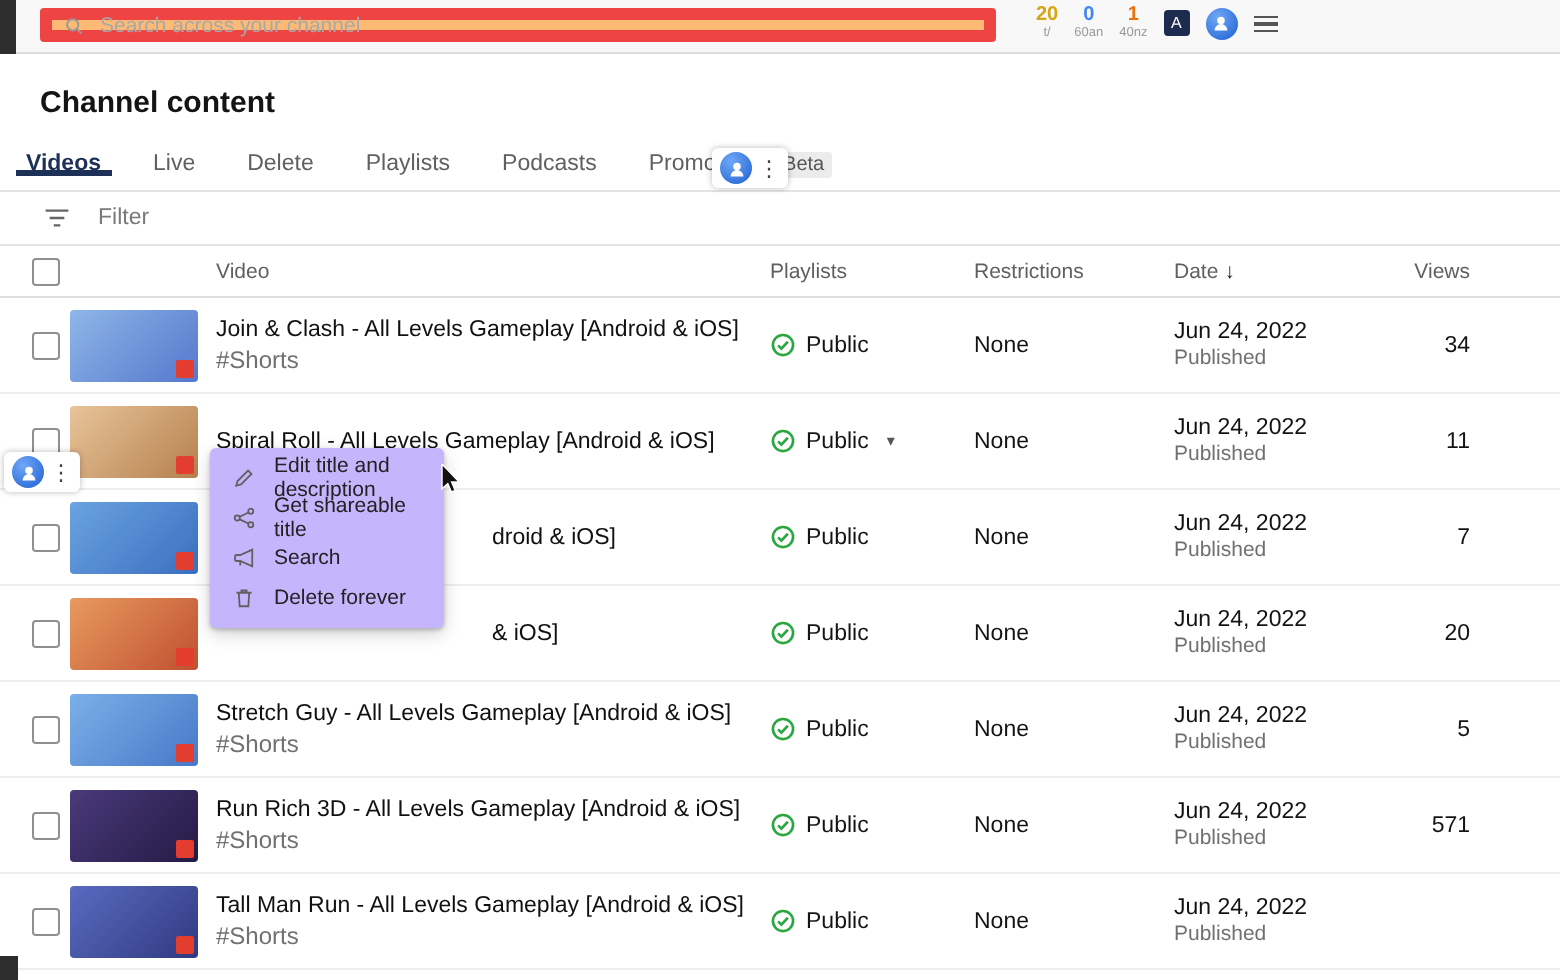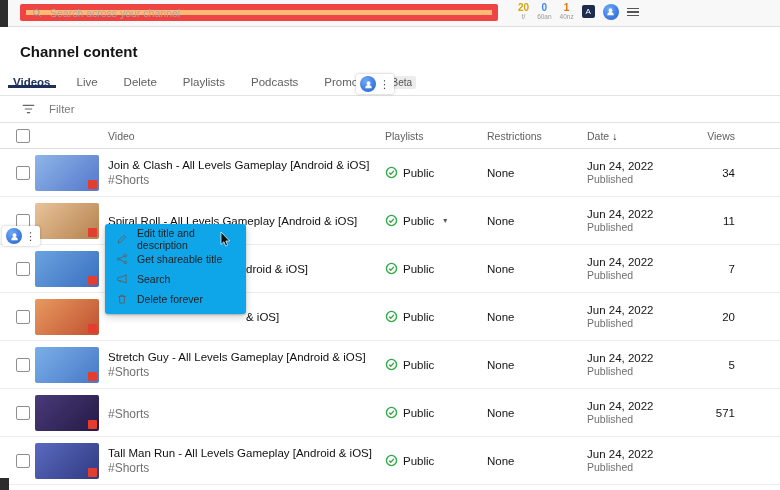--- a/index.html
+++ b/index.html
@@ -52,21 +52,21 @@
   .fragment{margin-left:138px}
   .c-vis{flex:0 0 102px;display:flex;align-items:center;gap:5px}
   .caret{color:#555;font-size:8px;margin-left:4px;cursor:pointer}
   .c-restr{flex:0 0 100px}
   .c-date{flex:0 0 110px}
   .date-sub{font-size:10.5px;color:#707070;margin-top:1px}
   .c-views{flex:1;text-align:right;padding-right:45px;box-sizing:border-box}
   .sort-arrow{color:#1f1f1f;margin-left:3px;font-weight:bold}
 
   
-  .menu{position:absolute;left:105px;top:224px;width:141px;background:#0ea5e9;border-radius:3px;
+  .menu{position:absolute;left:105px;top:224px;width:117px;background:#c4b5fd;border-radius:3px;
     box-shadow:0 1px 2px rgba(0,0,0,.22),0 3px 9px rgba(0,0,0,.18);padding:5px 0;z-index:50}
   .menu-item{display:flex;align-items:center;gap:9px;height:20px;padding:0 10px;font-size:10.5px;color:#222;cursor:pointer}
   .mi-icon{width:13px;height:13px;color:#606060;flex:none;display:flex;align-items:center;justify-content:center}
 
   
   .overlay-card{position:absolute;display:flex;align-items:center;gap:3px;background:#fff;border-radius:3px;
     box-shadow:0 0 3px rgba(0,0,0,.28);padding:2px 4px;z-index:60}
   #tabs-overlay{left:356px;top:74px}
   #left-overlay{left:2px;top:226px}
   .dots{color:#444;font-size:11px;cursor:pointer}
@@ -314,20 +314,21 @@
 <div class="row">
   <div class="c-check">
       <span class="checkbox"></span>
     </div>
   <div class="c-thumb">
       <div class="thumb" style="background: linear-gradient(135deg, rgb(74, 58, 122), rgb(36, 26, 69));">
         <span class="thumb-logo"></span>
       </div>
     </div>
   <div class="c-title">
+    <div class="title">Run Rich 3D - All Levels Gameplay [Android &amp; iOS]</div>
     <div class="subtitle">#Shorts</div>
   </div>
   <div class="c-vis">
     <svg width="13" height="13" viewBox="0 0 16 16" fill="none" stroke="#2ba640" stroke-width="1.6">
         <circle cx="8" cy="8" r="6.2"></circle>
         <path d="M5 8.2l2 2 4-4.2"></path>
       </svg>
     <span>Public</span>
   </div>
   <div class="c-restr">None</div>

